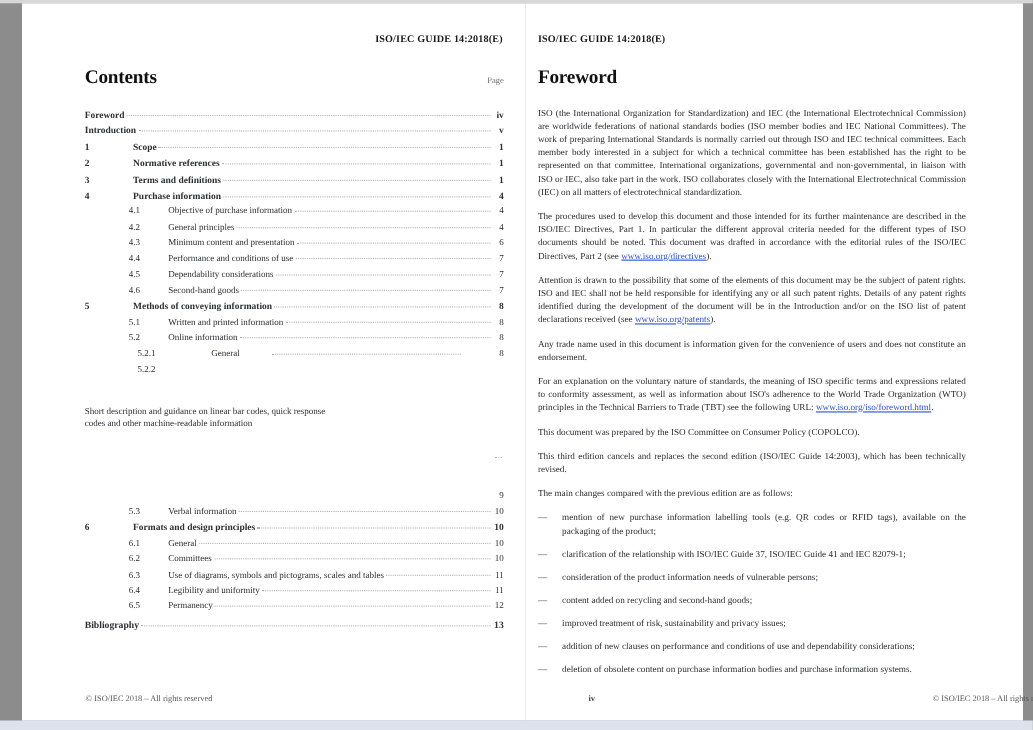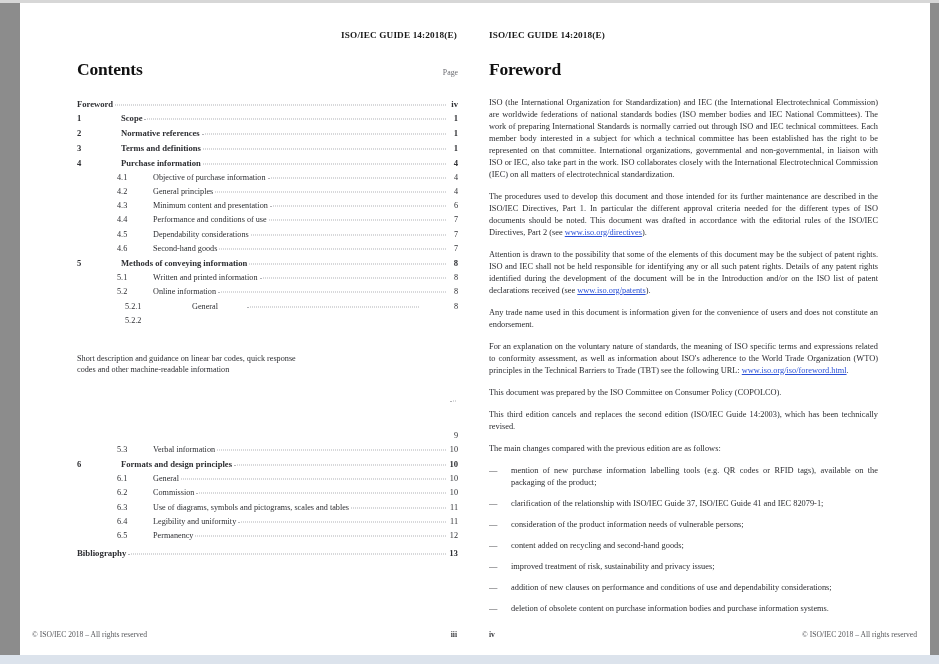--- a/index.html
+++ b/index.html
@@ -63,20 +63,21 @@
 
   
   .footer {
     position: absolute;
     bottom: 16px;
     font-size: 7.6px;
     color: #55565a;
     display: flex;
     width: 100%;
     box-sizing: border-box;
+    margin-left: 46px;
   }
   .page-left .footer { padding: 0 21px 0 12px; }
   .page-right .footer { padding: 0 13px 0 11px; }
   .footer .fnum { font-weight: bold; color: #3a3b3f; }
   .footer .spacer { flex: 1; }
 
   
   .toc-wrap {
     position: absolute;
     top: 58px;
@@ -210,20 +211,25 @@
         <div class="toc-head-row">
           <div class="toc-title">Contents</div>
           <div class="toc-page-label">Page</div>
         </div>
         <div id="toc-list">
             <div class="toc-row lvl-front">
               <span class="toc-label">Foreword</span>
               <span class="toc-dots"></span>
               <span class="toc-pg">iv</span>
             </div>
+            <div class="toc-row lvl-front">
+              <span class="toc-label">Introduction</span>
+              <span class="toc-dots"></span>
+              <span class="toc-pg">v</span>
+            </div>
             <div class="toc-row lvl-1">
               <span class="toc-num">1</span>
               <span class="toc-label">Scope</span>
               <span class="toc-dots"></span>
               <span class="toc-pg">1</span>
             </div>
             <div class="toc-row lvl-1">
               <span class="toc-num">2</span>
               <span class="toc-label">Normative references</span>
               <span class="toc-dots"></span>
@@ -320,21 +326,21 @@
               <span class="toc-pg">10</span>
             </div>
             <div class="toc-row lvl-2">
               <span class="toc-num">6.1</span>
               <span class="toc-label">General</span>
               <span class="toc-dots"></span>
               <span class="toc-pg">10</span>
             </div>
             <div class="toc-row lvl-2">
               <span class="toc-num">6.2</span>
-              <span class="toc-label">Commission</span>
+              <span class="toc-label">Committees</span>
               <span class="toc-dots"></span>
               <span class="toc-pg">10</span>
             </div>
             <div class="toc-row lvl-2">
               <span class="toc-num">6.3</span>
               <span class="toc-label">Use of diagrams, symbols and pictograms, scales and tables</span>
               <span class="toc-dots"></span>
               <span class="toc-pg">11</span>
             </div>
             <div class="toc-row lvl-2">

